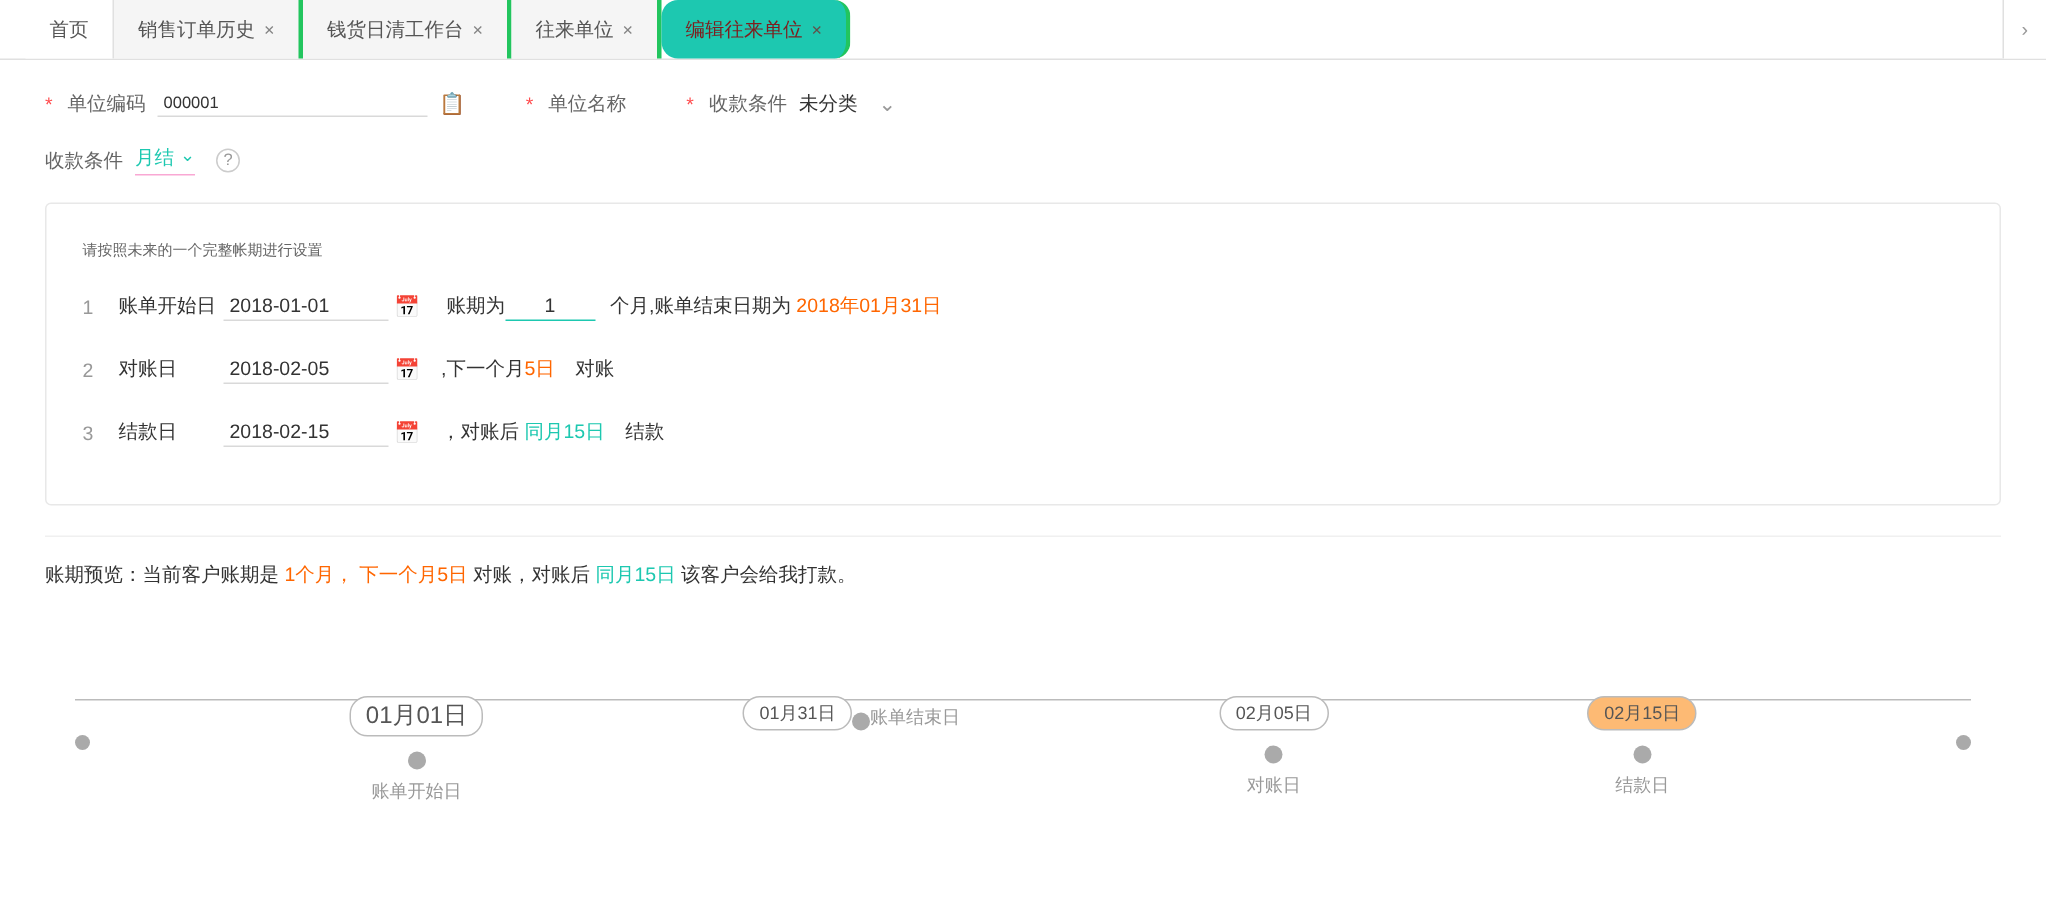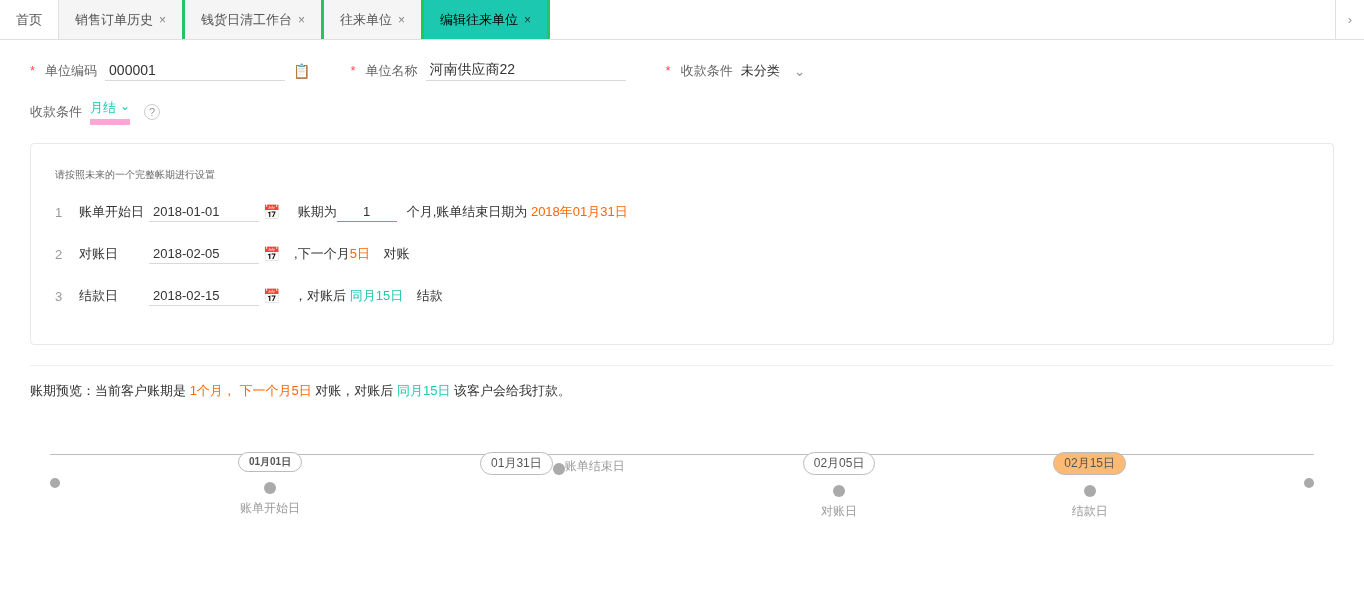--- a/index.html
+++ b/index.html
@@ -5,42 +5,43 @@
     * { box-sizing: border-box; margin: 0; padding: 0; }
     body { font-family: 'Microsoft YaHei', Arial, sans-serif; font-size: 13px; color: #333; background: #f5f5f5; }
 
     
     .tab-bar {
       display: flex;
       align-items: stretch;
       background: #fff;
       border-bottom: 1px solid #e0e0e0;
       height: 40px;
-      padding-left: 0;
+      padding-left: 17px;
     }
     .tab-item {
       display: flex;
       align-items: center;
       padding: 0 16px;
       cursor: pointer;
       font-size: 13px;
       color: #555;
       border-right: 3px solid #22c55e;
       white-space: nowrap;
       gap: 6px;
       background: #f5f5f5;
       height: 100%;
     }
     .tab-item:first-child {
       background: #fff;
       border-right: 1px solid #e0e0e0;
     }
     .tab-item.active {
       background: #1dc8b0;
-      color: #000000;
+      color: #7f1d1d;
+      border-radius: 11px;
     }
     .tab-close {
       font-size: 12px;
       color: inherit;
       opacity: 0.7;
       cursor: pointer;
     }
     .tab-arrow {
       margin-left: auto;
       display: flex;
@@ -78,21 +79,21 @@
       font-size: 13px;
     }
     .required-star {
       color: #ff4d4f;
       margin-right: 2px;
     }
     .form-input {
       border: none;
       border-bottom: 1px solid #d9d9d9;
       outline: none;
-      font-size: 14px;
+      font-size: 11px;
       color: #333;
       padding: 2px 4px;
       background: transparent;
       width: 180px;
     }
     .input-icon {
       color: #1dc8b0;
       font-size: 14px;
       cursor: pointer;
     }
@@ -130,21 +131,21 @@
       width: 6px;
       height: 6px;
       border-radius: 50%;
       background: #1dc8b0;
     }
 
     
     .select-wrapper {
       display: flex;
       align-items: flex-start;
-      border-bottom: 6px solid #f9a8d4;
+      border-bottom: 1px solid #f9a8d4;
       gap: 4px;
       padding-bottom: 2px;
     }
     .select-value {
       color: #1dc8b0;
       font-size: 13px;
     }
     .select-arrow {
       color: #1dc8b0;
       font-size: 12px;
@@ -243,21 +244,21 @@
 
     
     .preview-section {
       margin-top: 20px;
       padding-top: 16px;
       border-top: 1px solid #f0f0f0;
     }
     .preview-text {
       font-size: 13px;
       color: #333;
-      margin-bottom: 12px;
+      margin-bottom: 32px;
     }
   </style>
 </head>
 <body>
 
 <div class="tab-bar">
   <div class="tab-item">
     <span>首页</span>
   </div>
   <div class="tab-item">
@@ -285,21 +286,20 @@
   <div class="form-row">
     <div class="form-group">
       <span class="required-star">*</span>
       <span class="form-label">单位编码</span>
       <input type="text" class="form-input" value="000001" style="">
       <span class="input-icon">📋</span>
     </div>
     <div class="form-group">
       <span class="required-star">*</span>
       <span class="form-label">单位名称</span>
-      <input type="text" class="form-input" value="河南供应商22" style="width: 200px;">
     </div>
     <div class="form-group">
       <span class="required-star">*</span>
       <span class="form-label">收款条件</span>
       <span style="font-size:13px; margin-right:6px;">未分类</span>
       <span class="select-dropdown-icon">⌄</span>
     </div>
   </div>
 
   <div class="form-row">
@@ -362,21 +362,21 @@
 
       <div style="position: absolute; top: 42px; left: 20px; right: 20px; height: 1px; background: #bbb;"></div>
 
       <div style="display: flex; justify-content: space-between; align-items: flex-start; position: relative;">
 
         <div style="display: flex; flex-direction: column; align-items: center; margin-top: 36px;">
           <div style="width: 10px; height: 10px; border-radius: 50%; background: #aaa;"></div>
         </div>
 
         <div style="display: flex; flex-direction: column; align-items: center; margin-top: 10px;">
-          <div style="background: #fff; border: 1px solid #bbb; border-radius: 12px; padding: 2px 10px; font-size: 10px; color: #555; white-space: nowrap; font-weight: bold;">01月01日</div>
+          <div style="background: #fff; border: 1px solid #bbb; border-radius: 12px; padding: 2px 10px; font-size: 16px; color: #555; white-space: nowrap;">01月01日</div>
           <div style="width: 12px; height: 12px; border-radius: 50%; background: #aaa; margin-top: 10px;"></div>
           <div style="font-size: 12px; color: #999; margin-top: 6px; white-space: nowrap;">账单开始日</div>
         </div>
 
         <div style="display: flex; align-items: center; margin-top: 10px;">
           <div style="background: #fff; border: 1px solid #bbb; border-radius: 12px; padding: 2px 10px; font-size: 12px; color: #555; white-space: nowrap;">01月31日</div>
           <div style="width: 12px; height: 12px; border-radius: 50%; background: #aaa; margin-top: 10px;"></div>
           <div style="font-size: 12px; color: #999; margin-top: 6px; white-space: nowrap;">账单结束日</div>
         </div>
 

